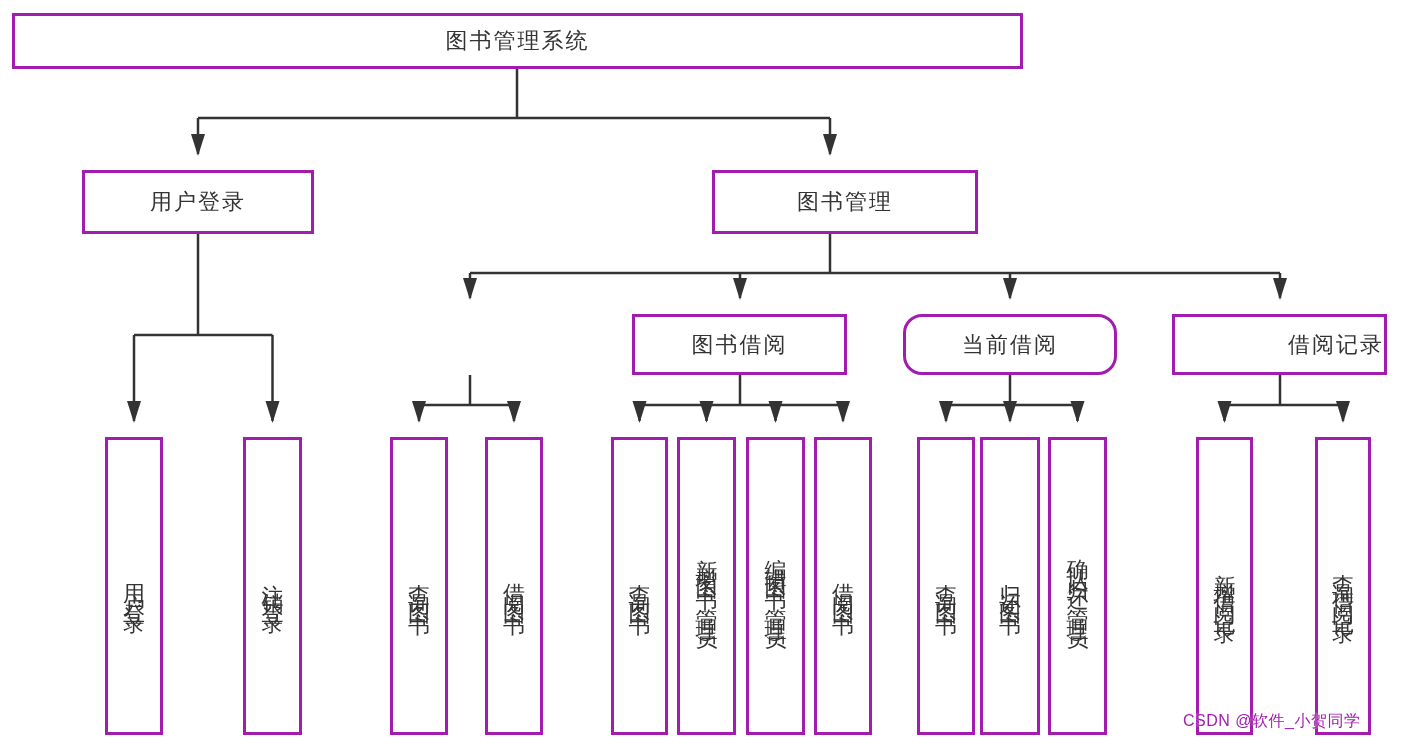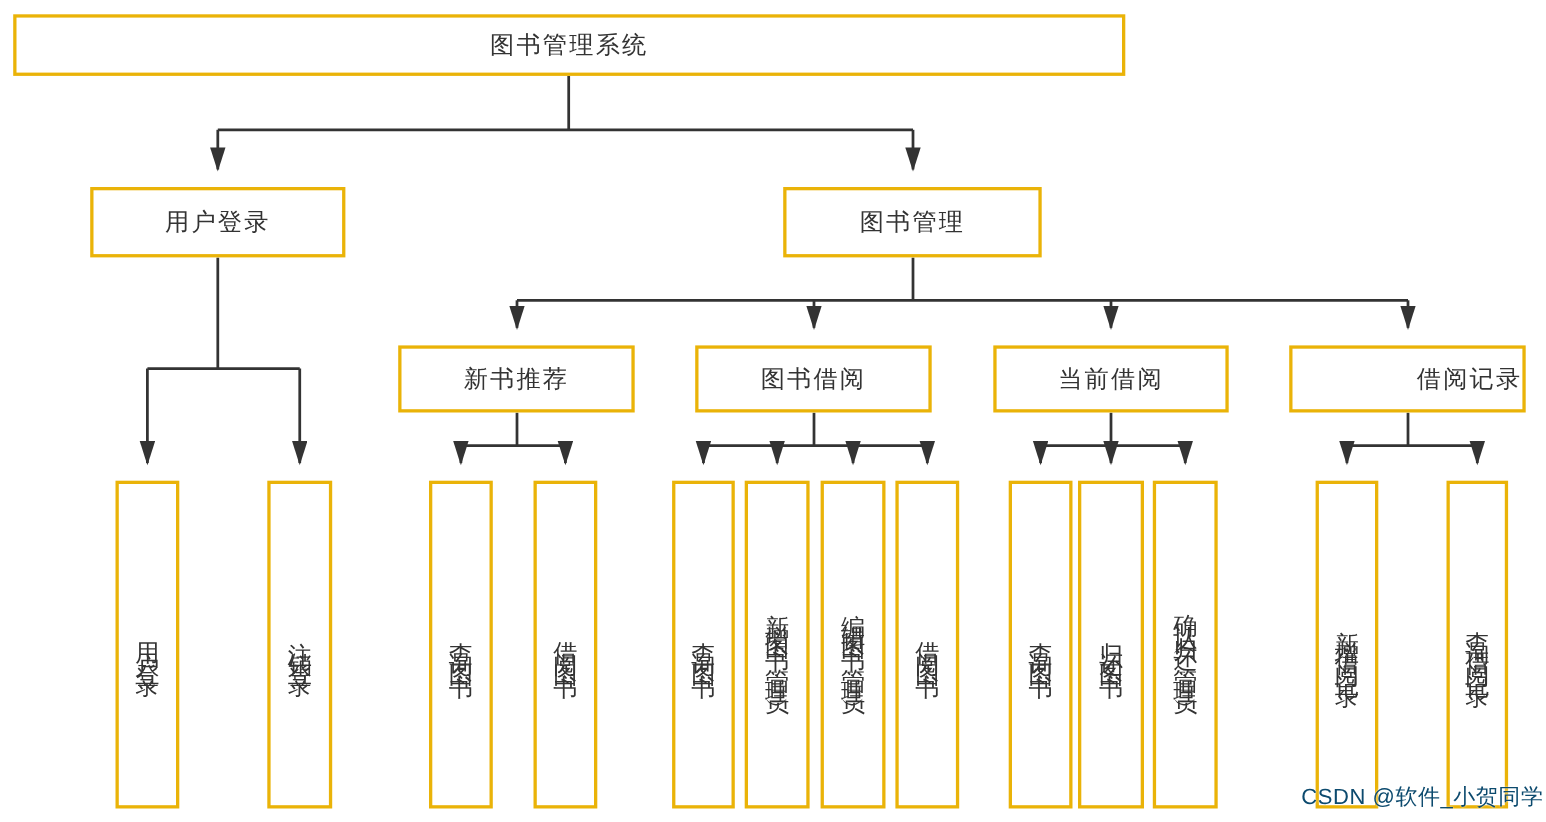--- a/index.html
+++ b/index.html
@@ -20,21 +20,21 @@
     left: 0;
     top: 0;
     width: 1405px;
     height: 747px;
     z-index: 1;
   }
   .box {
     position: absolute;
     box-sizing: border-box;
     background: #ffffff;
-    border: 3px solid #eab308;
+    border: 3px solid #a21caf;
     display: flex;
     align-items: center;
     justify-content: center;
     color: #333333;
     z-index: 2;
   }
   .hlabel {
     font-size: 22px;
     letter-spacing: 2px;
     white-space: nowrap;
@@ -47,22 +47,22 @@
     letter-spacing: 10px;
     line-height: 1;
     color: #333333;
     max-height: 290px;
   }
   .watermark {
     position: absolute;
     left: 1183px;
     top: 711px;
     z-index: 5;
-    font-size: 20px;
-    color: #0c4a6e;
+    font-size: 16px;
+    color: #a21caf;
     letter-spacing: 0.5px;
     white-space: nowrap;
     text-shadow: 0 0 2px #ffffff;
   }
 </style>
 </head>
 <body>
 
 <div class="canvas">
 
@@ -116,31 +116,28 @@
     </g>
   </svg>
 
   <div class="box" style="left:12px; top:13px; width:1011px; height:56px;">
     <span class="hlabel">图书管理系统</span>
   </div>
 
   <div class="box" style="left:82px; top:170px; width:232px; height:64px;">
     <span class="hlabel">用户登录</span>
   </div>
-  <div class="box" style="left:712px; top:170px; width:235px; height:64px;">
+  <div class="box" style="left:712px; top:170px; width:266px; height:64px;">
     <span class="hlabel">图书管理</span>
   </div>
 
-  <div class="box" style="left:362px; top:314px; width:215px; height:61px;">
-    <span class="hlabel">新书推荐</span>
-  </div>
   <div class="box" style="left:632px; top:314px; width:215px; height:61px;align-items:center;">
     <span class="hlabel">图书借阅</span>
   </div>
-  <div class="box" style="left:903px; top:314px; width:214px; height:61px;">
+  <div class="box" style="left:903px; top:314px; width:214px; height:61px;border-radius:19px;">
     <span class="hlabel">当前借阅</span>
   </div>
   <div class="box" style="left:1172px; top:314px; width:215px; height:61px;justify-content:flex-end;">
     <span class="hlabel">借阅记录</span>
   </div>
 
   <div class="box leaf" style="left:105px; top:437px; width:58px; height:298px;">
     <span class="vlabel">用户登录</span>
   </div>
   <div class="box leaf" style="left:243px; top:437px; width:59px; height:298px;">

